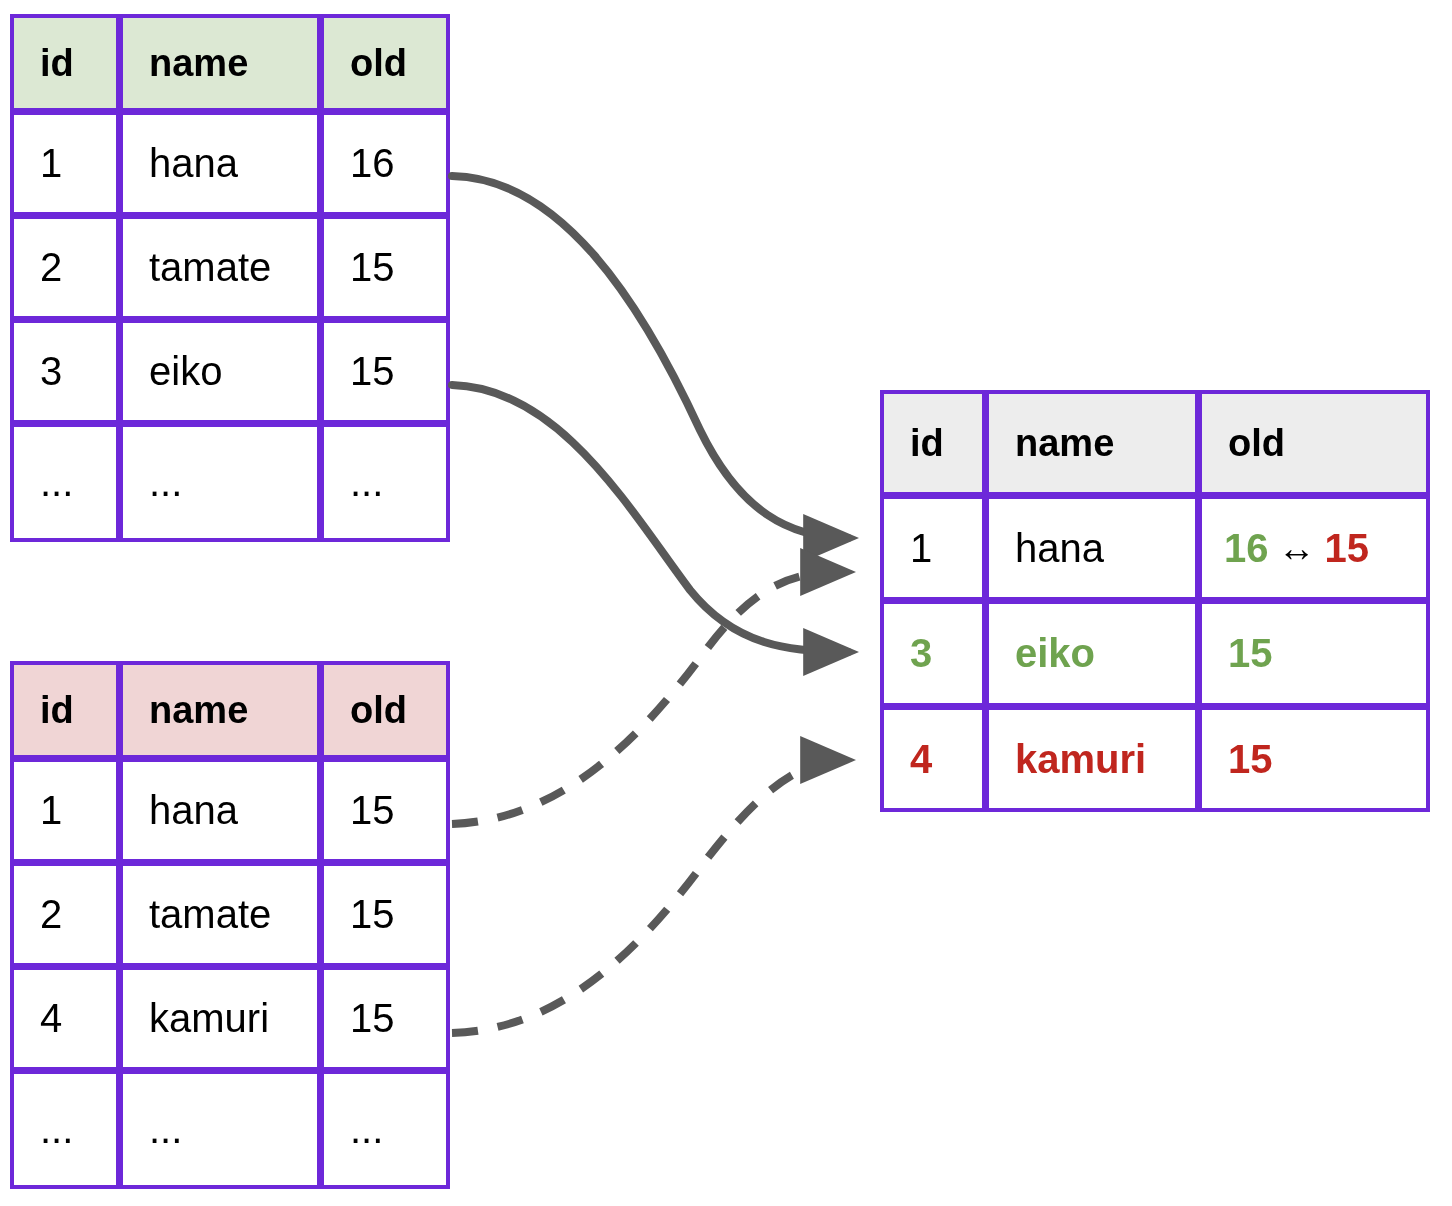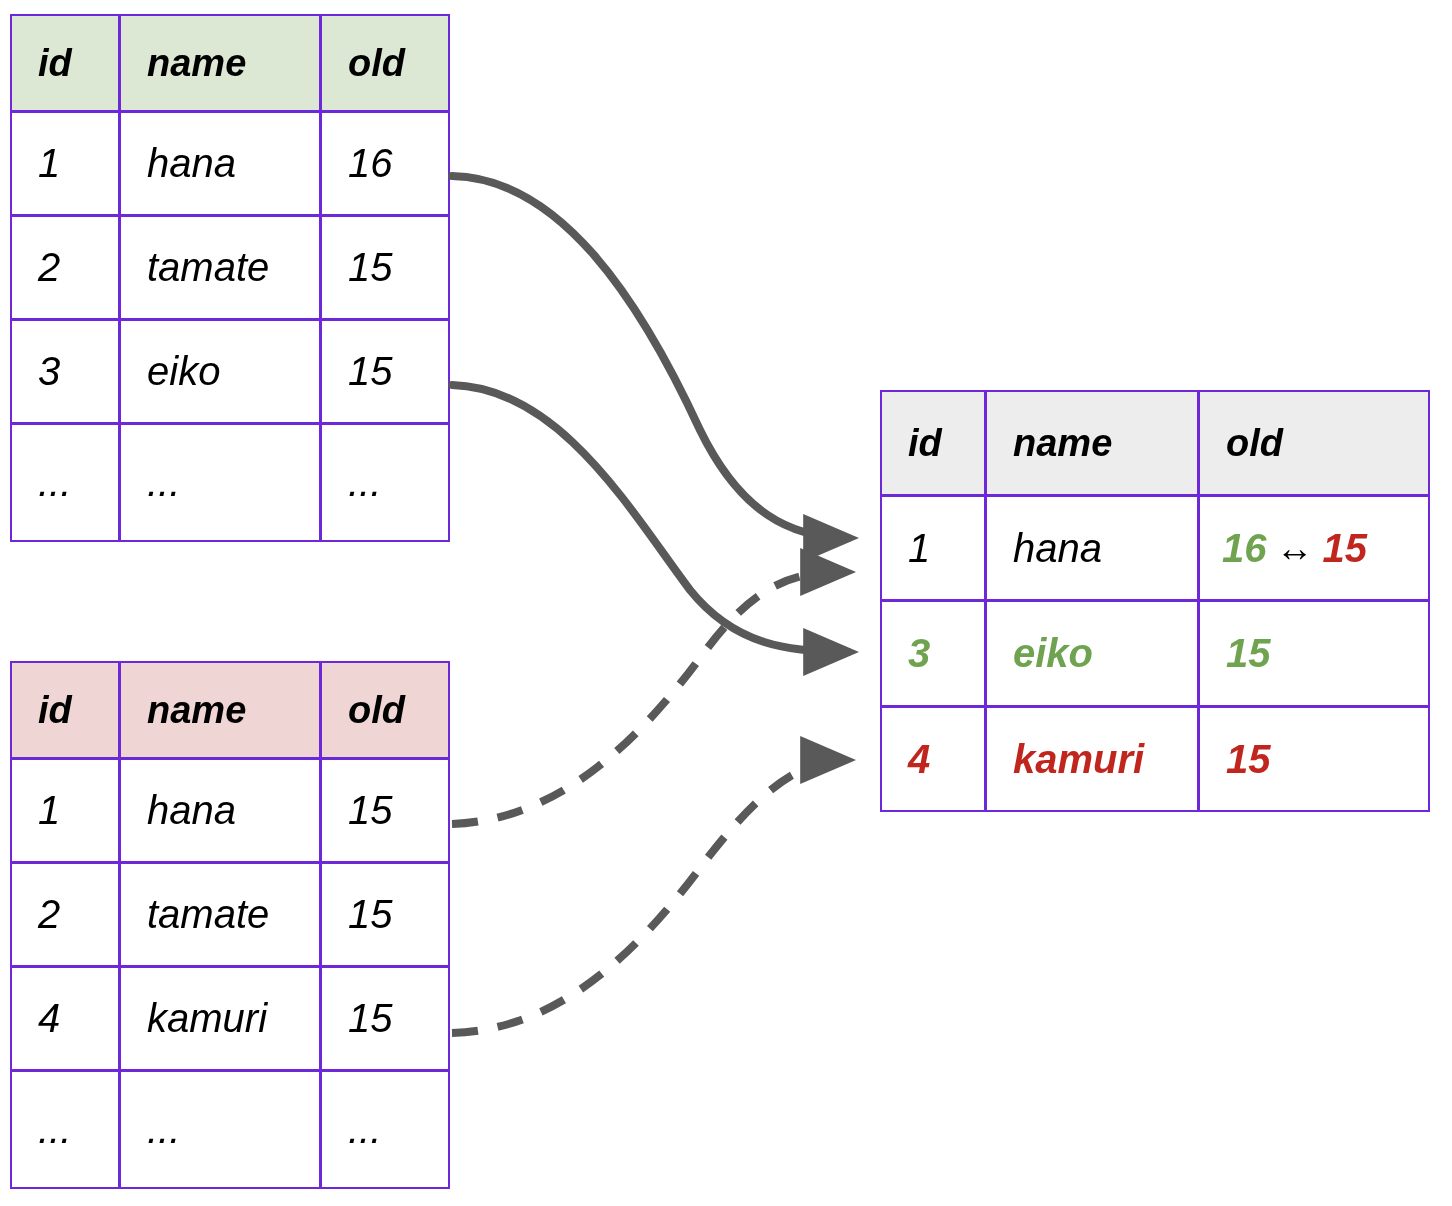--- a/index.html
+++ b/index.html
@@ -4,26 +4,25 @@
 <style>
   html,body{margin:0;padding:0;background:#ffffff;}
   body{
     width:1452px;height:1206px;position:relative;overflow:hidden;
     font-family:"Liberation Sans", sans-serif;
     -webkit-font-smoothing:antialiased;
   }
   .tbl{position:absolute;border-collapse:separate;border-spacing:0;background:#fff;}
   .tbl .cell{
     box-sizing:border-box;
-    border:2px solid #6d28d9;
+    border:4px solid #6d28d9;
     position:absolute;
     display:flex;align-items:center;
     padding-left:26px;
     white-space:nowrap;
-    font-style:italic;
   }
   .hdr{font-weight:bold;}
   
   .src{width:440px;height:528px;}
   .src .c-id   {left:0px;   width:110px;}
   .src .c-name {left:109px; width:202px;}
   .src .c-old  {left:310px; width:130px;}
   .src .r-h {top:0px;   height:98px;}
   .src .r-0 {top:97px;  height:105px;}
   .src .r-1 {top:201px; height:105px;}

